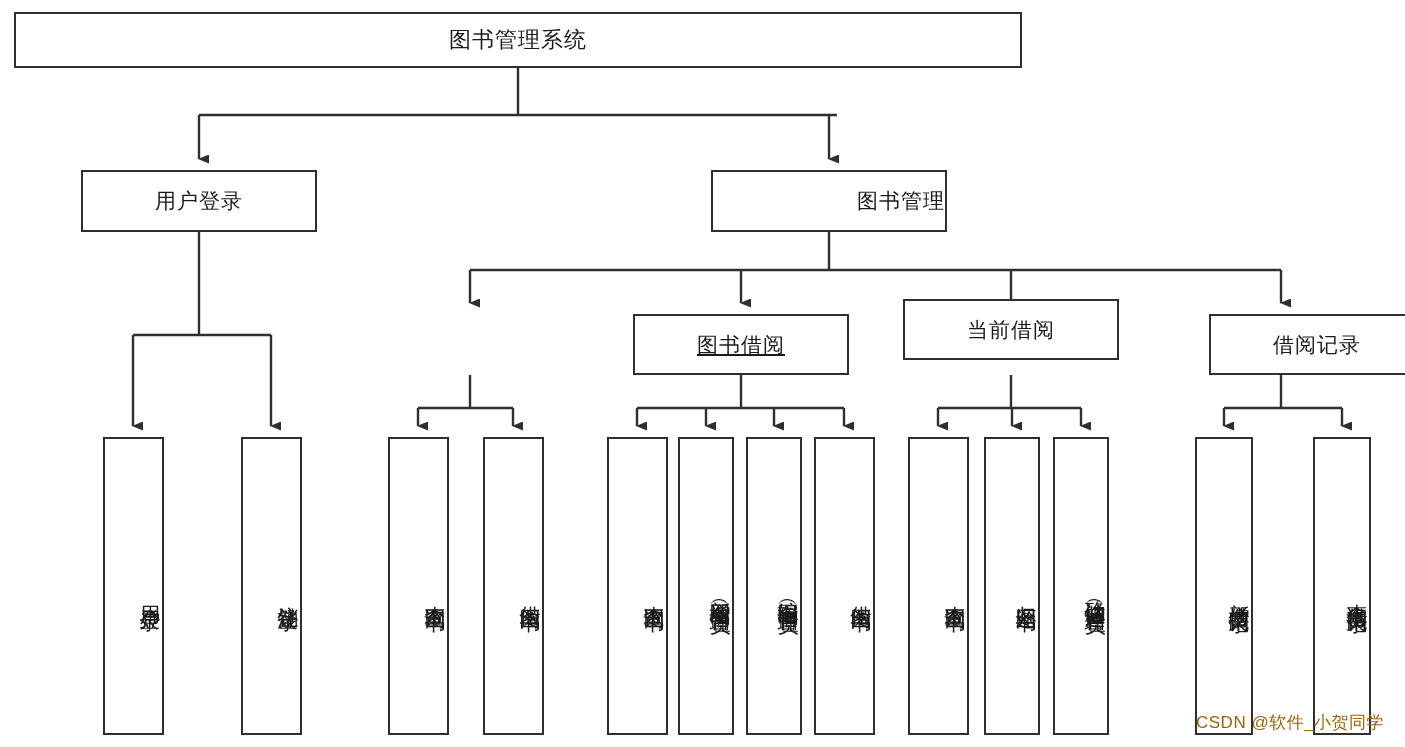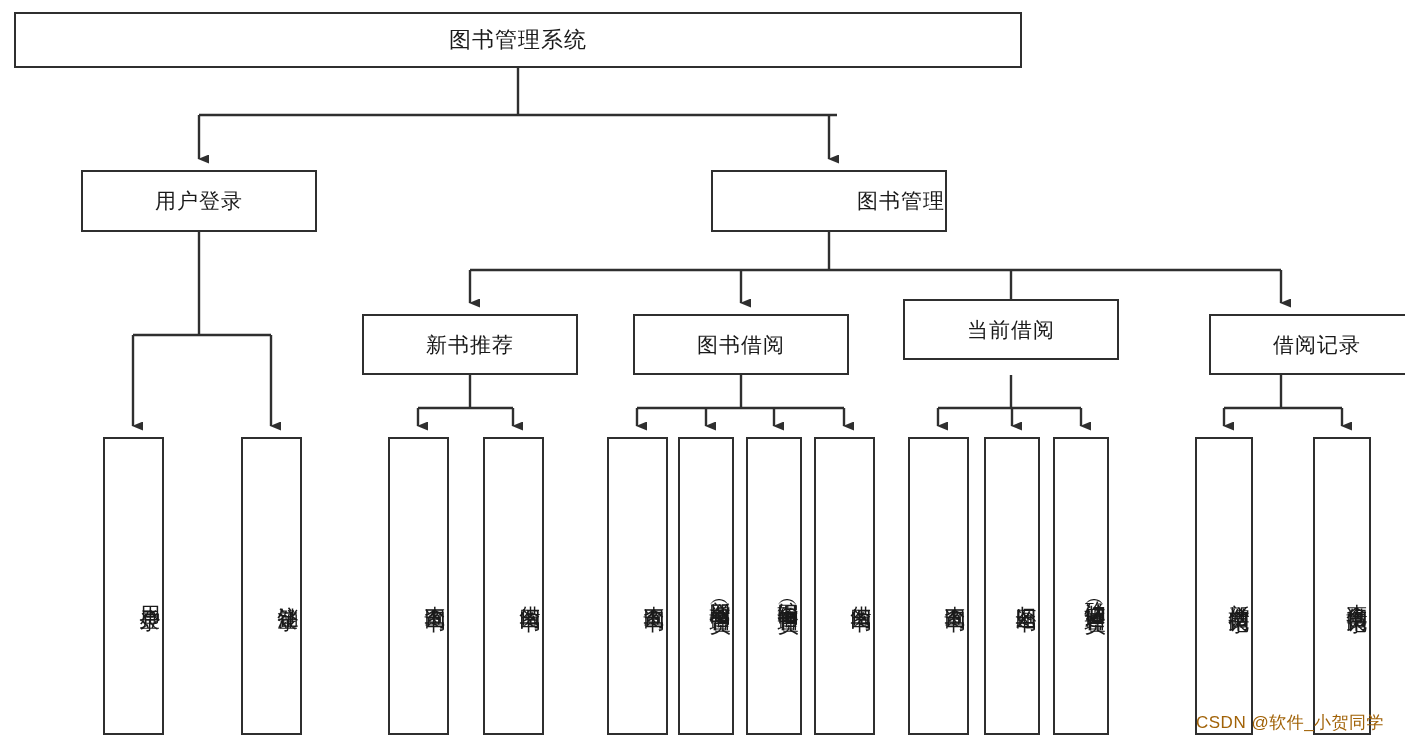--- a/index.html
+++ b/index.html
@@ -78,24 +78,21 @@
     <span>图书管理系统</span>
   </div>
 
   <div class="node h" style="left:81px;top:170px;width:236px;height:62px;">
     <span>用户登录</span>
   </div>
   <div class="node h" style="left:711px;top:170px;width:236px;height:62px;justify-content:flex-end;">
     <span>图书管理</span>
   </div>
 
-  <div class="node h" style="left:362px;top:314px;width:216px;height:61px;">
-    <span>新书推荐</span>
-  </div>
-  <div class="node h" style="left:633px;top:314px;width:216px;height:61px;">
+  <div class="node h" style="left:633px;top:314px;width:216px;height:61px;text-decoration:underline;">
     <span>图书借阅</span>
   </div>
   <div class="node h" style="left:903px;top:299px;width:216px;height:61px;">
     <span>当前借阅</span>
   </div>
   <div class="node h" style="left:1173px;top:314px;width:216px;height:61px;margin-left:36px;">
     <span>借阅记录</span>
   </div>
 
   <div class="node v" style="left:103px;top:437px;width:61px;height:298px;">

